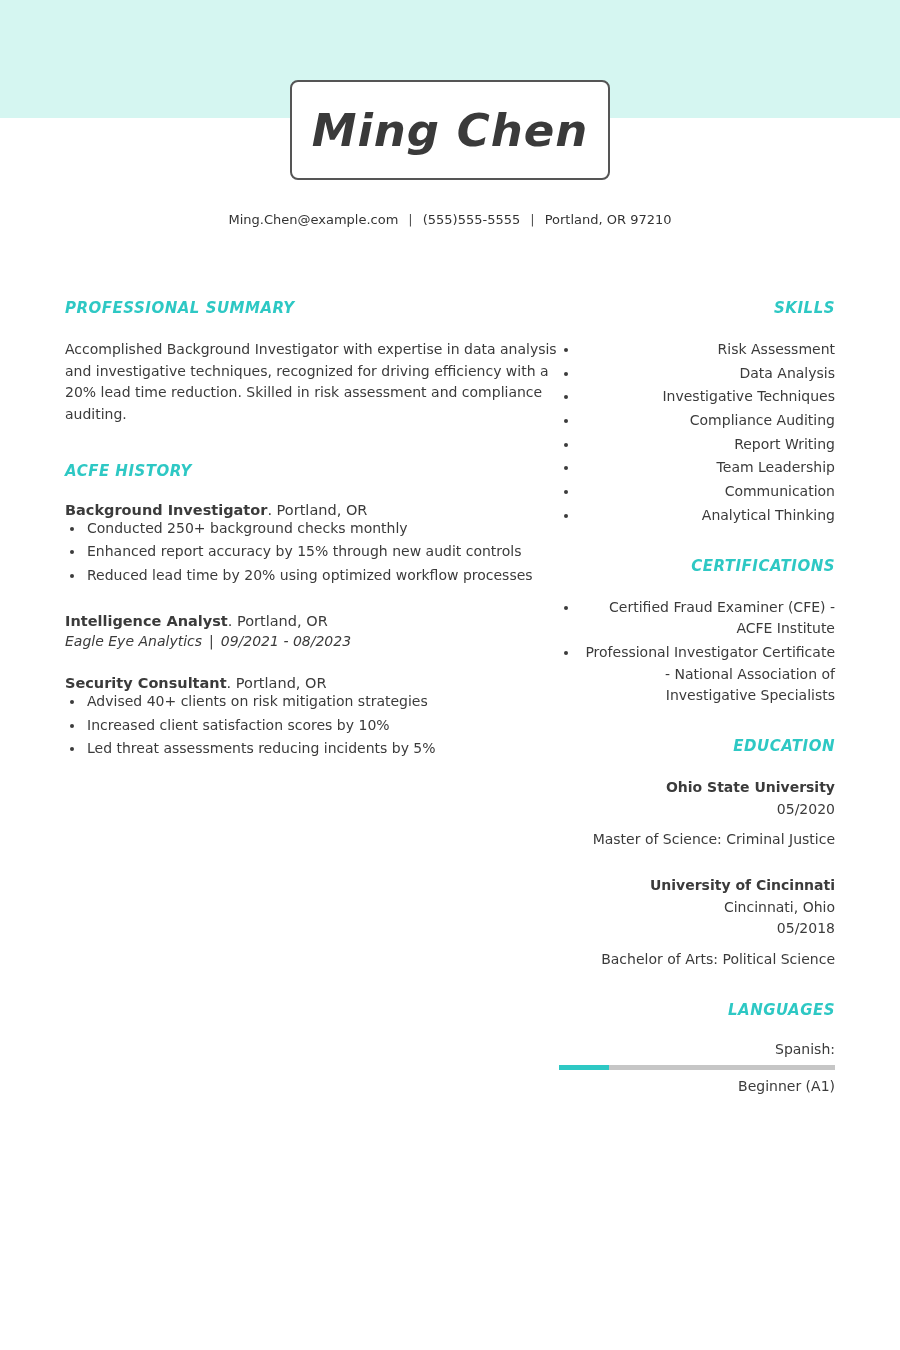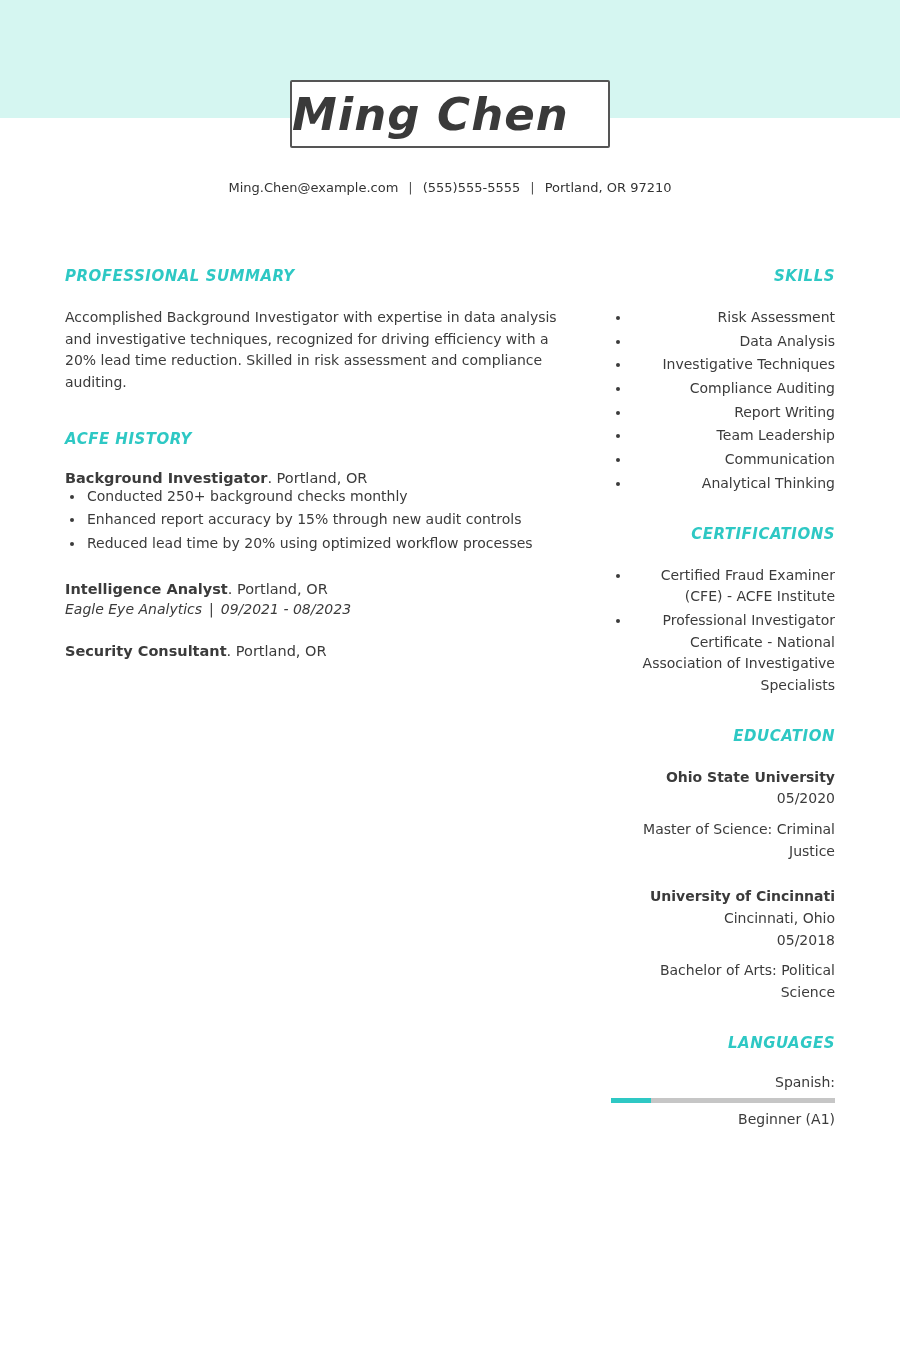--- a/index.html
+++ b/index.html
@@ -12,48 +12,48 @@
     margin: 0 auto;
     background: #ffffff;
     overflow: hidden;
   }
   .banner {
     height: 118px;
     background: #d5f6f1;
   }
   .name-box {
     width: 320px;
-    height: 68px;
+    height: 100px;
     margin: -38px auto 0;
     background: #ffffff;
     border: 2px solid #555555;
-    border-radius: 2px;
+    border-radius: 8px;
     display: flex;
     align-items: center;
+    justify-content: center;
   }
   .name-text {
     font-size: 45px;
     font-weight: bold;
     font-style: italic;
     color: #3a3a3a;
     letter-spacing: 1px;
   }
   .contact-line {
     margin-top: 32px;
     text-align: center;
     font-size: 13px;
     color: #333333;
   }
   .contact-line .pipe {
     margin: 0 10px;
     color: #555555;
   }
   .columns {
     display: flex;
-    gap: 52px;
     padding: 0 65px;
     margin-top: 72px;
   }
   .col-left { width: 494px; flex: none; }
   .col-right { flex: 1; min-width: 0; text-align: right; }
   .section-heading {
     color: #2ec8c4;
     font-style: italic;
     font-weight: bold;
     font-size: 15px;
@@ -145,20 +145,25 @@
           </div>
           <div class="company-line">
             <span>Eagle Eye Analytics</span><span class="pipe">|</span><span>09/2021 - 08/2023</span>
           </div>
         </div>
 
         <div class="job-entry">
           <div class="job-title-line">
             <span class="job-title">Security Consultant</span><span>. </span><span>Portland, OR</span>
           </div>
+          <ul class="bullet-list">
+            <li>Advised 40+ clients on risk mitigation strategies</li>
+            <li>Increased client satisfaction scores by 10%</li>
+            <li>Led threat assessments reducing incidents by 5%</li>
+          </ul>
         </div>
 
       </div>
     </div>
 
     <div class="col-right">
 
       <div>
         <div class="section-heading">SKILLS</div>
         <ul class="bullet-list list-block">

